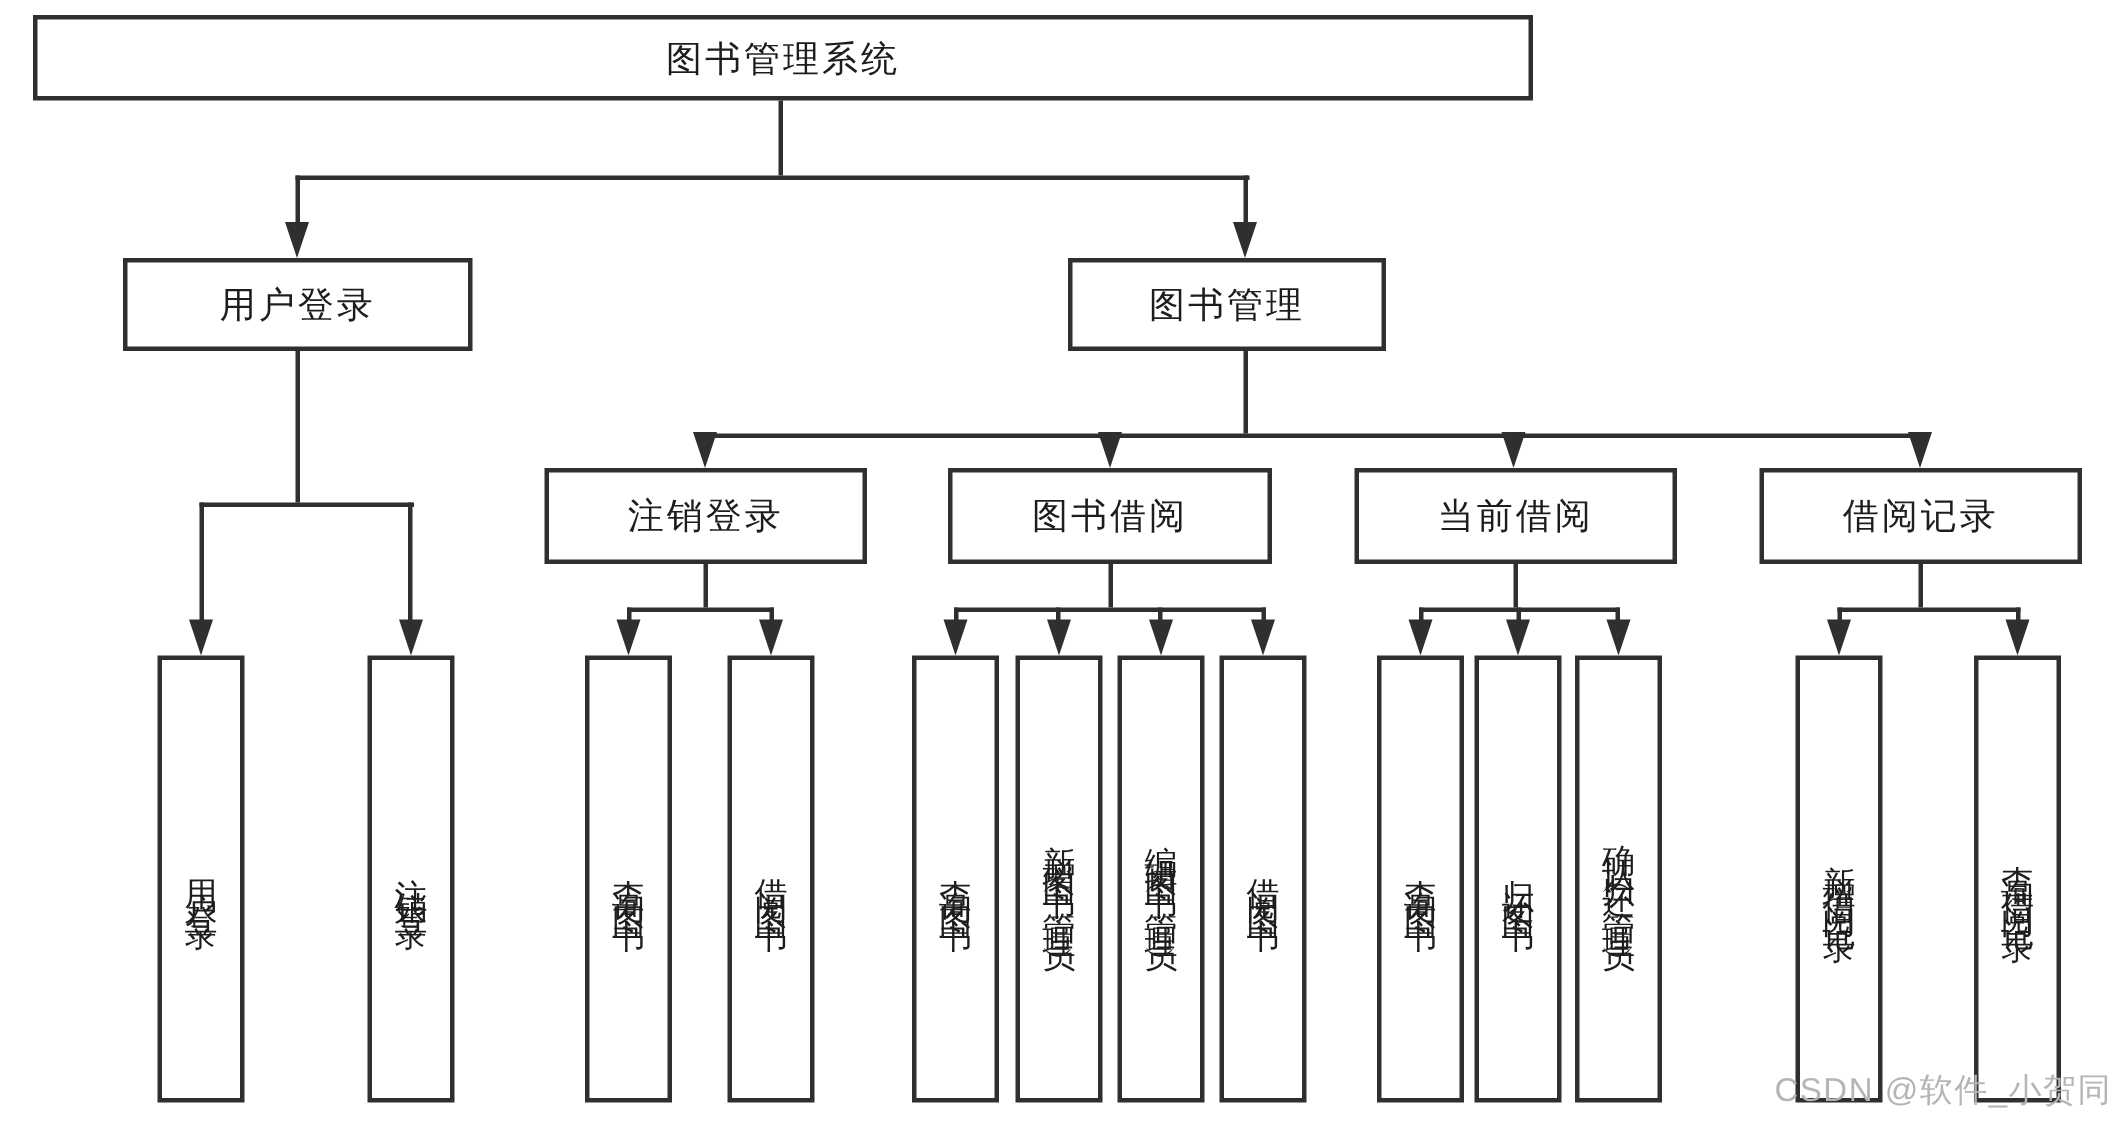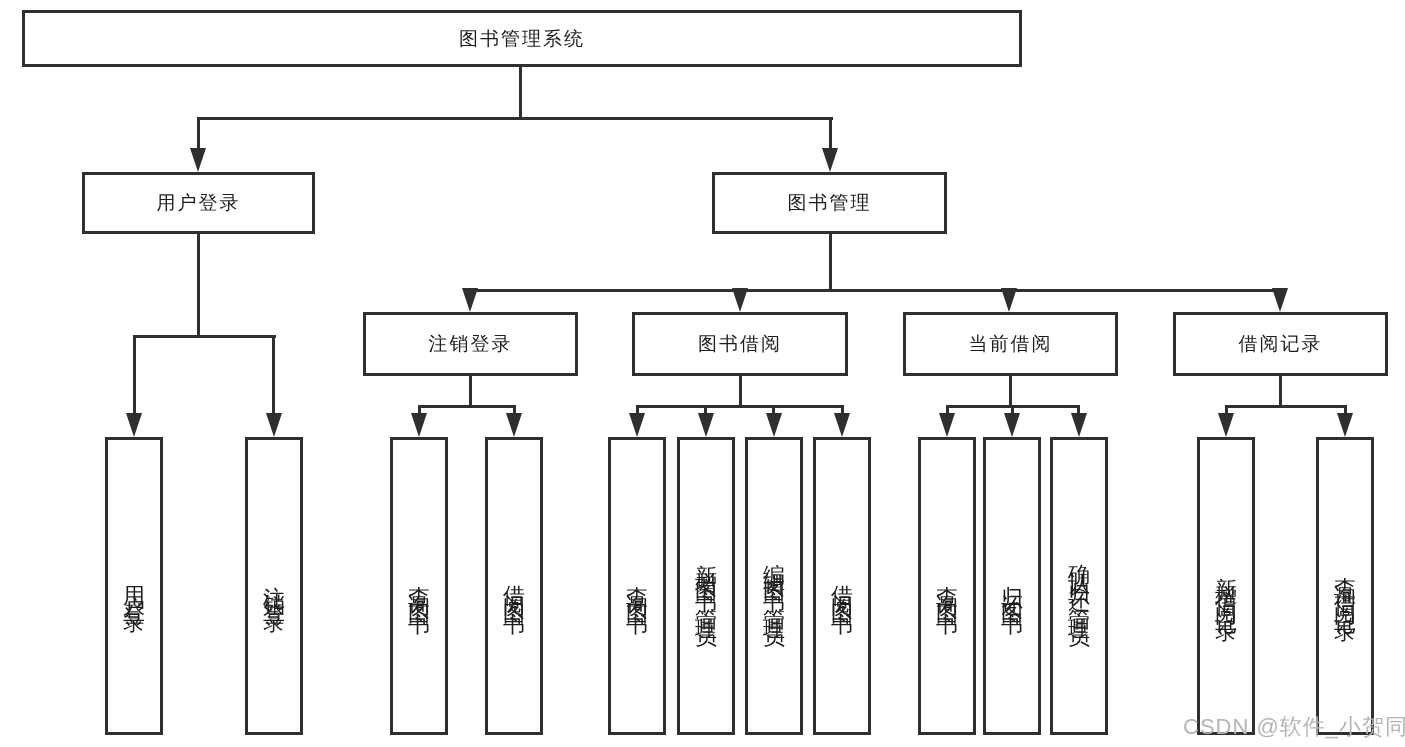--- a/index.html
+++ b/index.html
@@ -6,21 +6,21 @@
   .canvas {
     position:relative; width:1405px; height:747px; background:#ffffff;
     overflow:hidden; font-family:"Liberation Sans", sans-serif;
   }
   .box {
     position:absolute; box-sizing:border-box;
     border:3px solid #2f2f2f; background:#ffffff;
     display:flex; align-items:center; justify-content:center;
     color:#1d1d1d;
   }
-  .hnode { font-size:19px; letter-spacing:2px; }
+  .hnode { font-size:24px; letter-spacing:2px; }
   .leaf span {
     writing-mode:vertical-rl; text-orientation:mixed;
     font-size:22px; letter-spacing:9px; line-height:1; color:#1d1d1d;
   }
   .line { position:absolute; background:#2f2f2f; }
   .arrow {
     position:absolute; width:0; height:0;
     border-left:8px solid transparent; border-right:8px solid transparent;
     border-top:24px solid #2f2f2f;
   }
@@ -41,21 +41,21 @@
   <div class="line" style="left:519px; top:67px;  width:3px;  height:50px;"></div>
   <div class="line" style="left:197px; top:117px; width:636px; height:3px;"></div>
   <div class="line" style="left:197px; top:117px; width:3px;  height:34px;"></div>
   <div class="line" style="left:829px; top:117px; width:3px;  height:34px;"></div>
   <div class="arrow" style="left:190px; top:148px;"></div>
   <div class="arrow" style="left:822px; top:148px;"></div>
 
   <div class="box hnode" style="left:82px; top:172px; width:233px; height:62px;">
     <span>用户登录</span>
   </div>
-  <div class="box hnode" style="left:712px; top:172px; width:235px; height:62px;justify-content:center;">
+  <div class="box hnode" style="left:712px; top:172px; width:212px; height:62px;justify-content:center;">
     <span>图书管理</span>
   </div>
 
   <div class="line" style="left:197px; top:234px; width:3px;   height:101px;"></div>
   <div class="line" style="left:133px; top:335px; width:143px; height:3px;"></div>
   <div class="line" style="left:133px; top:335px; width:3px;   height:80px;"></div>
   <div class="line" style="left:272px; top:335px; width:3px;   height:80px;"></div>
   <div class="arrow" style="left:126px; top:413px;"></div>
   <div class="arrow" style="left:266px; top:413px;"></div>
 

